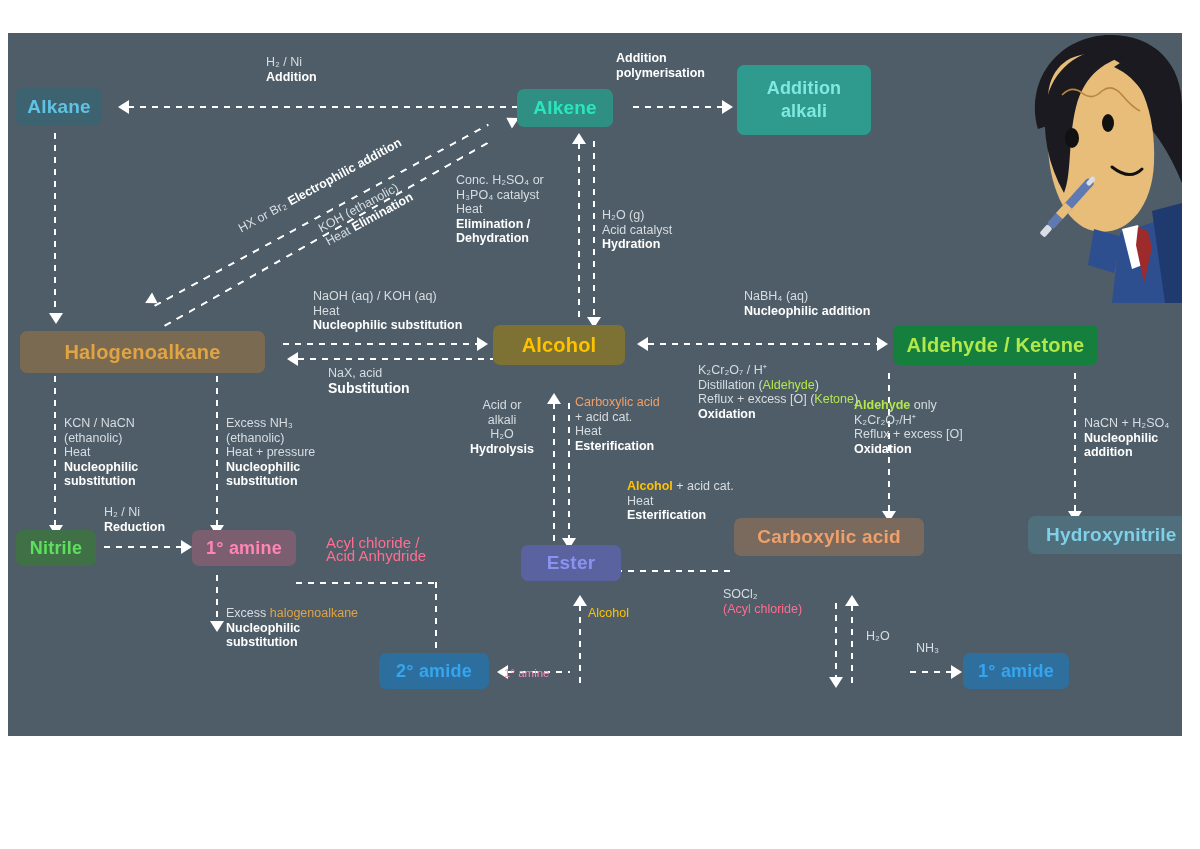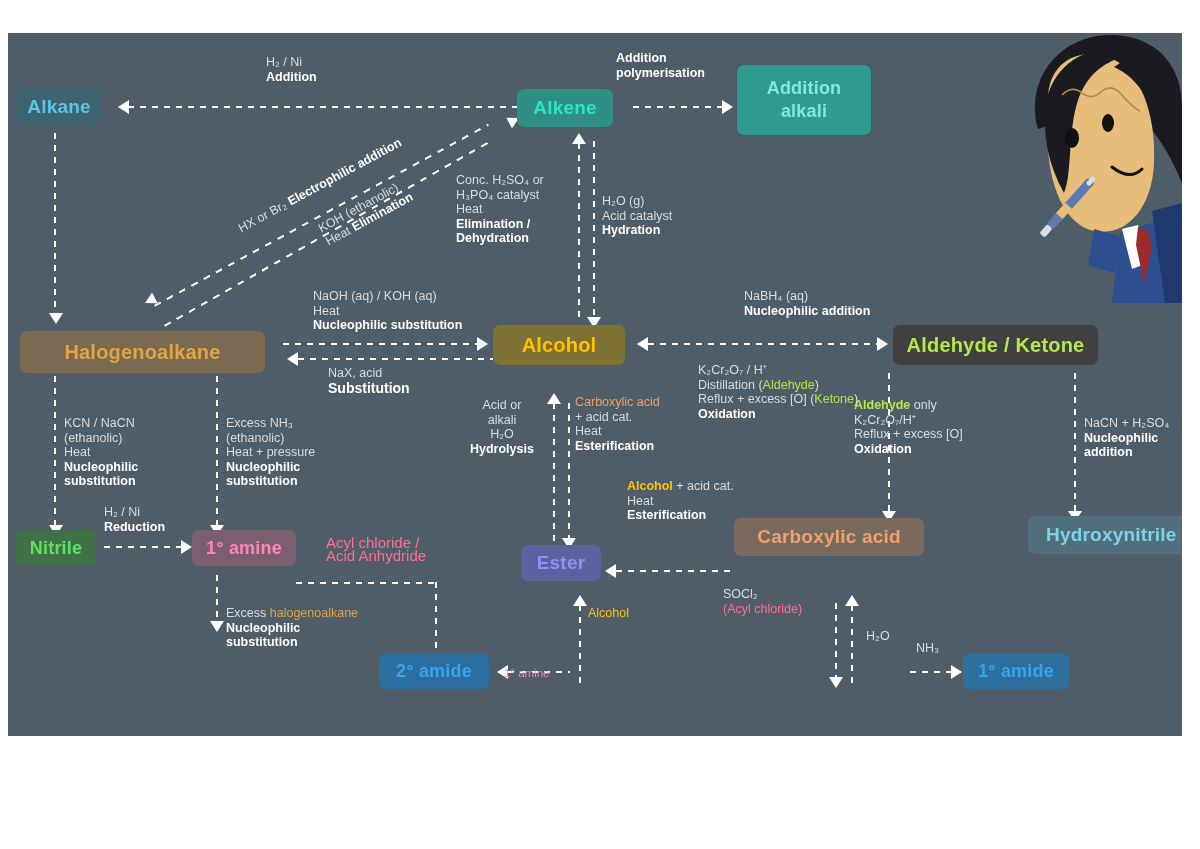--- a/index.html
+++ b/index.html
@@ -158,30 +158,30 @@
 
   <div class="box" style="left:729px; top:32px; width:134px; height:70px; background:#2f9b8e; color:#7fe8e0; font-size:18px; flex-direction:column; line-height:23px;">
     <span>Addition</span>
     <span>alkali</span>
   </div>
 
   <div class="box" style="left:12px; top:298px; width:245px; height:42px; background:#7a6a52; color:#e0a445; font-size:20px;">Halogenoalkane</div>
 
   <div class="box" style="left:485px; top:292px; width:132px; height:40px; background:#7d7134; color:#ffc200; font-size:20px;">Alcohol</div>
 
-  <div class="box" style="left:885px; top:292px; width:205px; height:40px; background:#404040; color:#b2e84a; font-size:20px;">Aldehyde / Ketone</div>
+  <div class="box" style="left:885px; top:292px; width:205px; height:40px; background:#15803d; color:#b2e84a; font-size:20px;">Aldehyde / Ketone</div>
 
   <div class="box" style="left:1020px; top:483px; width:180px; height:38px; background:#4f6f7c; color:#7fd0e8; font-size:19px; justify-content:flex-start; padding-left:18px;">Hydroxynitrile</div>
 
   <div class="box" style="left:8px; top:497px; width:80px; height:36px; background:#3f7046; color:#5ee05e; font-size:18px;">Nitrile</div>
 
   <div class="box" style="left:184px; top:497px; width:104px; height:36px; background:#7b5f70; color:#ff85b3; font-size:18px;">1° amine</div>
 
 
-  <div class="box" style="left:513px; top:512px; width:80px; height:36px; background:#5a62a0; color:#8c92f0; font-size:19px;">Ester</div>
+  <div class="box" style="left:513px; top:512px; width:100px; height:36px; background:#5a62a0; color:#8c92f0; font-size:19px;">Ester</div>
 
   <div class="box" style="left:726px; top:485px; width:190px; height:38px; background:#7a6a5e; color:#f0a06a; font-size:19px;">Carboxylic acid</div>
 
   <div class="box" style="left:371px; top:620px; width:110px; height:36px; background:#2c6f9e; color:#35a5ef; font-size:18px;">2° amide</div>
 
 
   <div class="box" style="left:955px; top:620px; width:106px; height:36px; background:#2f6f9e; color:#35a5ef; font-size:18px;">1° amide</div>
 
   <div class="lbl" style="left:258px; top:22px;">
     <span class="n">H₂ / Ni</span><br>
@@ -206,21 +206,21 @@
   </div>
 
   <div class="lbl" style="left:448px; top:140px;">
     <span class="n">Conc. H₂SO₄ or</span><br>
     <span class="n">H₃PO₄ catalyst</span><br>
     <span class="n">Heat</span><br>
     <b>Elimination /</b><br>
     <b>Dehydration</b>
   </div>
 
-  <div class="lbl" style="left:594px; top:161px;">
+  <div class="lbl" style="left:594px; top:175px;">
     <span class="n">H₂O (g)</span><br>
     <span class="n">Acid catalyst</span><br>
     <b>Hydration</b>
   </div>
 
   <div class="lbl" style="left:305px; top:256px;">
     <span class="n">NaOH (aq) / KOH (aq)</span><br>
     <span class="n">Heat</span><br>
     <b>Nucleophilic substitution</b>
   </div>

